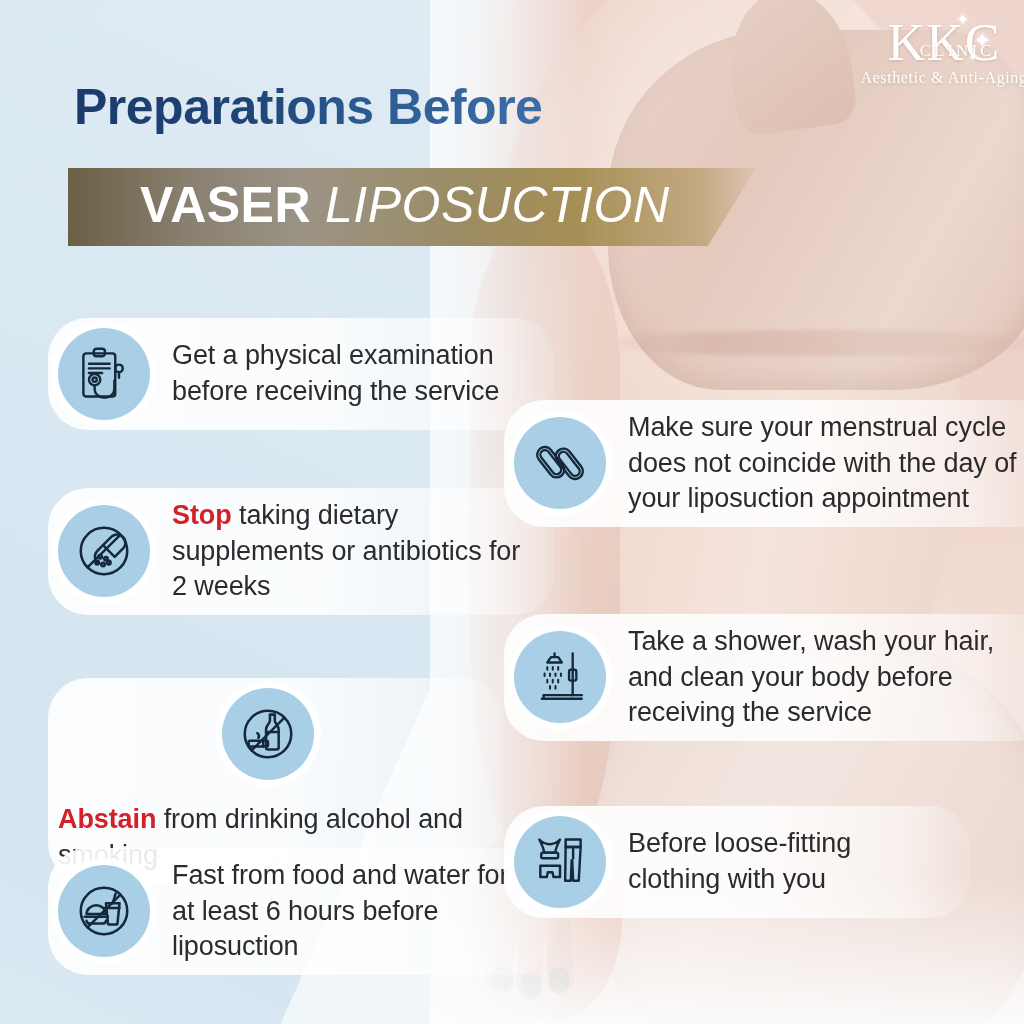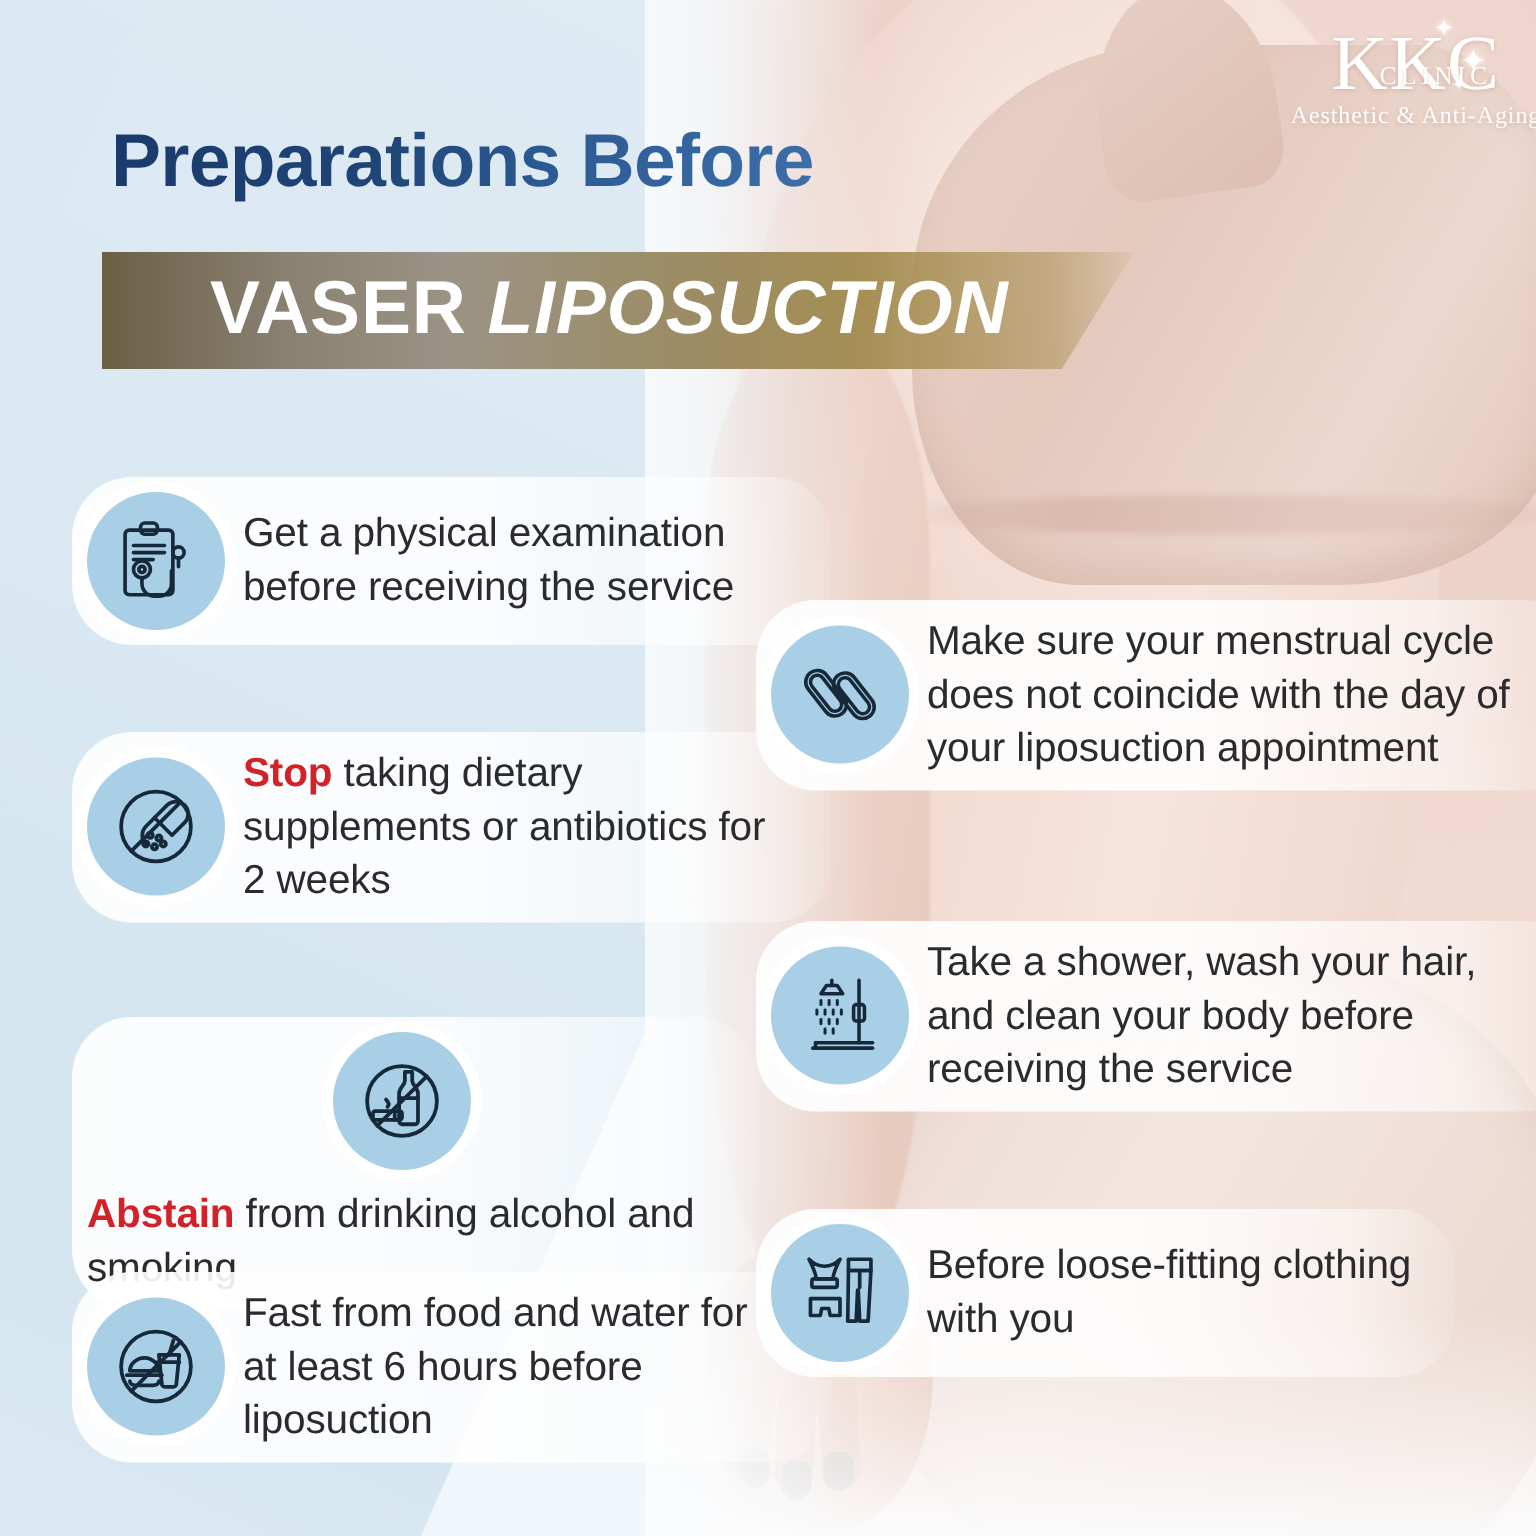--- a/index.html
+++ b/index.html
@@ -213,28 +213,28 @@
   }
   .subbar-text {
     position: absolute;
     left: 140px; top: 176px;
     color: #ffffff;
     font-size: 50px;
     white-space: nowrap;
     letter-spacing: .5px;
   }
   .subbar-text .vaser { font-weight: bold; margin-top: 37px; }
-  .subbar-text .lipo  { font-style: italic; font-weight: bold; margin-left: 14px; }
+  .subbar-text .lipo  { font-style: italic; font-weight: normal; margin-left: 14px; }
 
   
   .card {
     position: absolute;
     display: flex;
     align-items: center;
-    gap: 12px;
+    gap: 22px;
     background: linear-gradient(90deg, rgba(255,255,255,.92) 0%, rgba(255,255,255,.86) 55%, rgba(255,255,255,.55) 85%, rgba(255,255,255,.10) 100%);
     border-radius: 40px;
     padding: 10px 26px 10px 10px;
   }
   .icon-wrap {
     flex: 0 0 auto;
     width: 92px; height: 92px;
     border-radius: 50%;
     background: #a8cfe5;
     display: flex;

